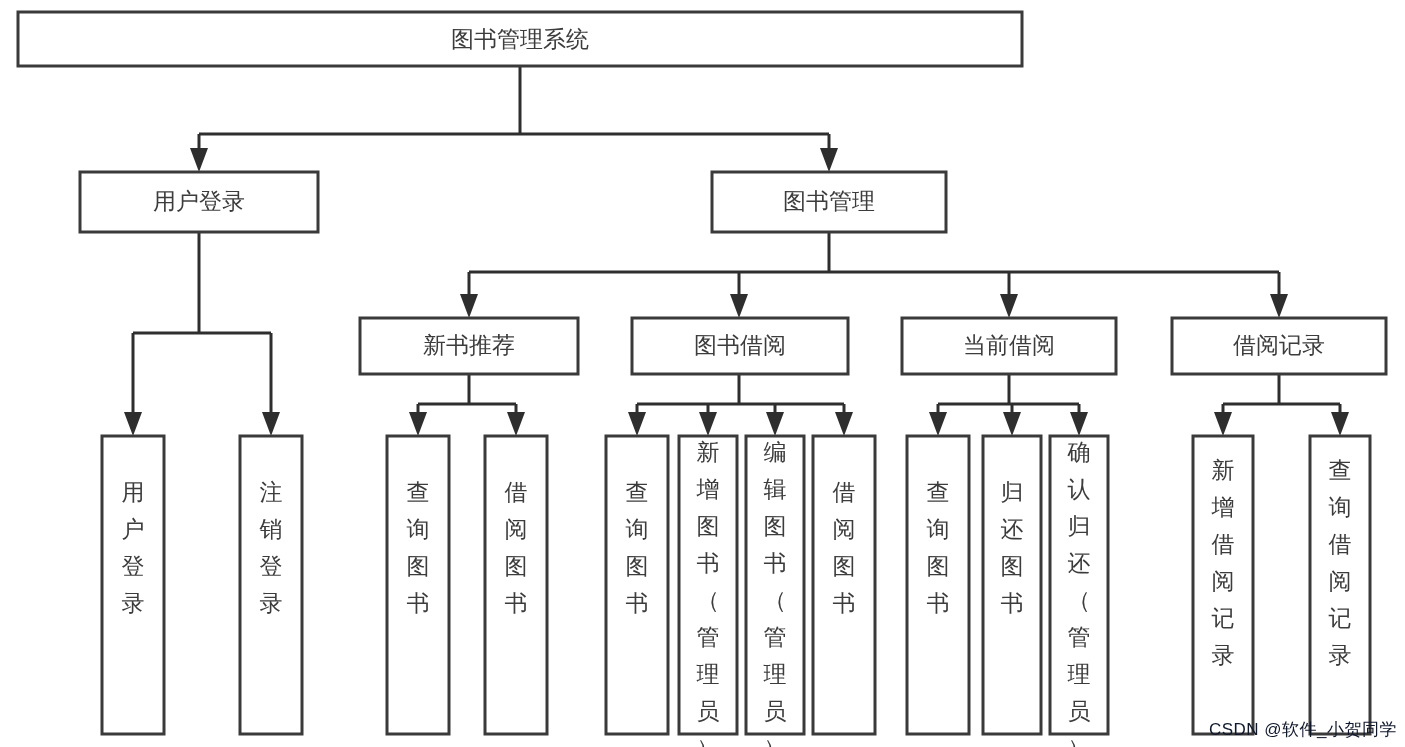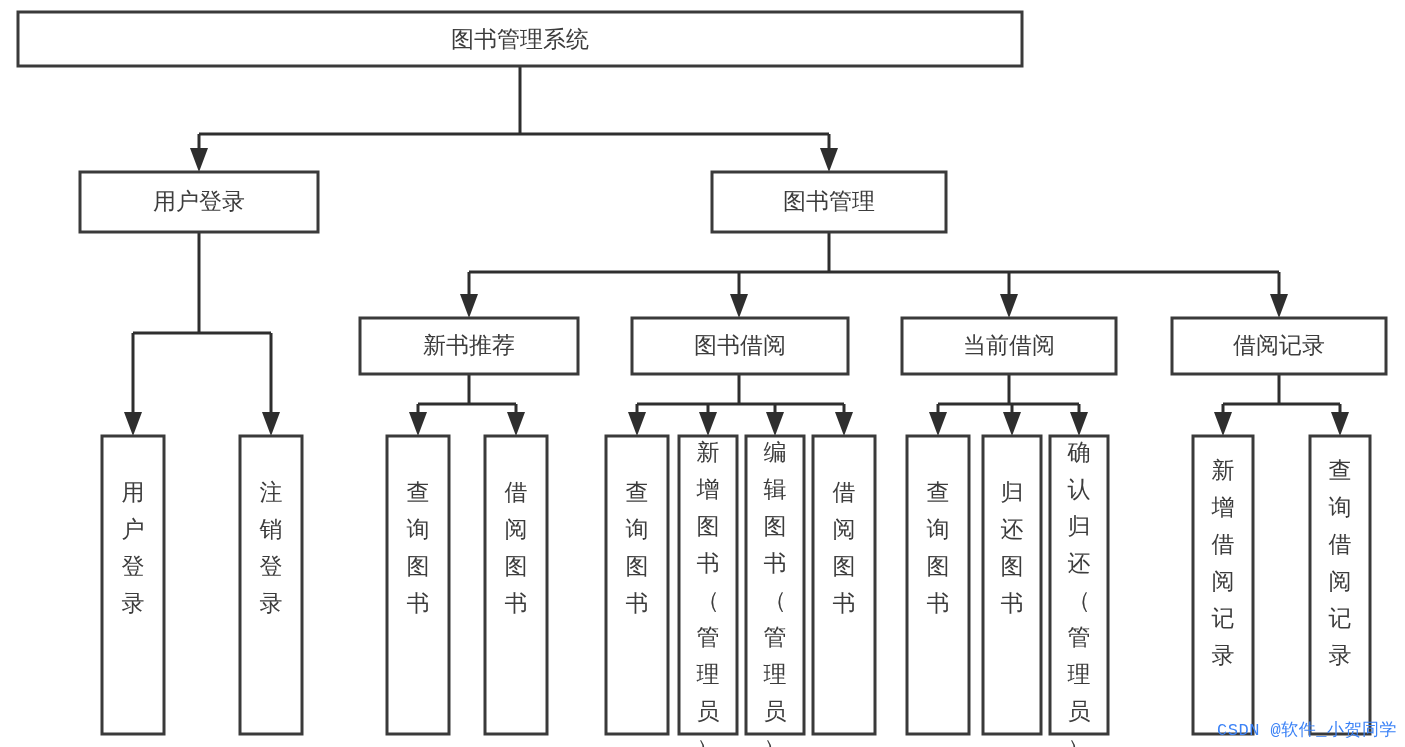--- a/index.html
+++ b/index.html
@@ -54,23 +54,23 @@
     font-family: "Liberation Sans", "DejaVu Sans", sans-serif;
     font-size: 23px;
     fill: #3c3c3c;
     text-anchor: middle;
     white-space: pre;
   }
   .watermark {
     position: absolute;
     right: 8px;
     bottom: 6px;
-    font-family: Liberation Mono, monospace;
+    font-family: Liberation Sans, sans-serif;
     font-size: 17px;
-    color: #3b82f6;
+    color: #0f172a;
     letter-spacing: 0.5px;
     user-select: none;
     pointer-events: none;
     white-space: nowrap;
   }
 </style>
 </head>
 <body>
 
 <div id="diagram-root">

